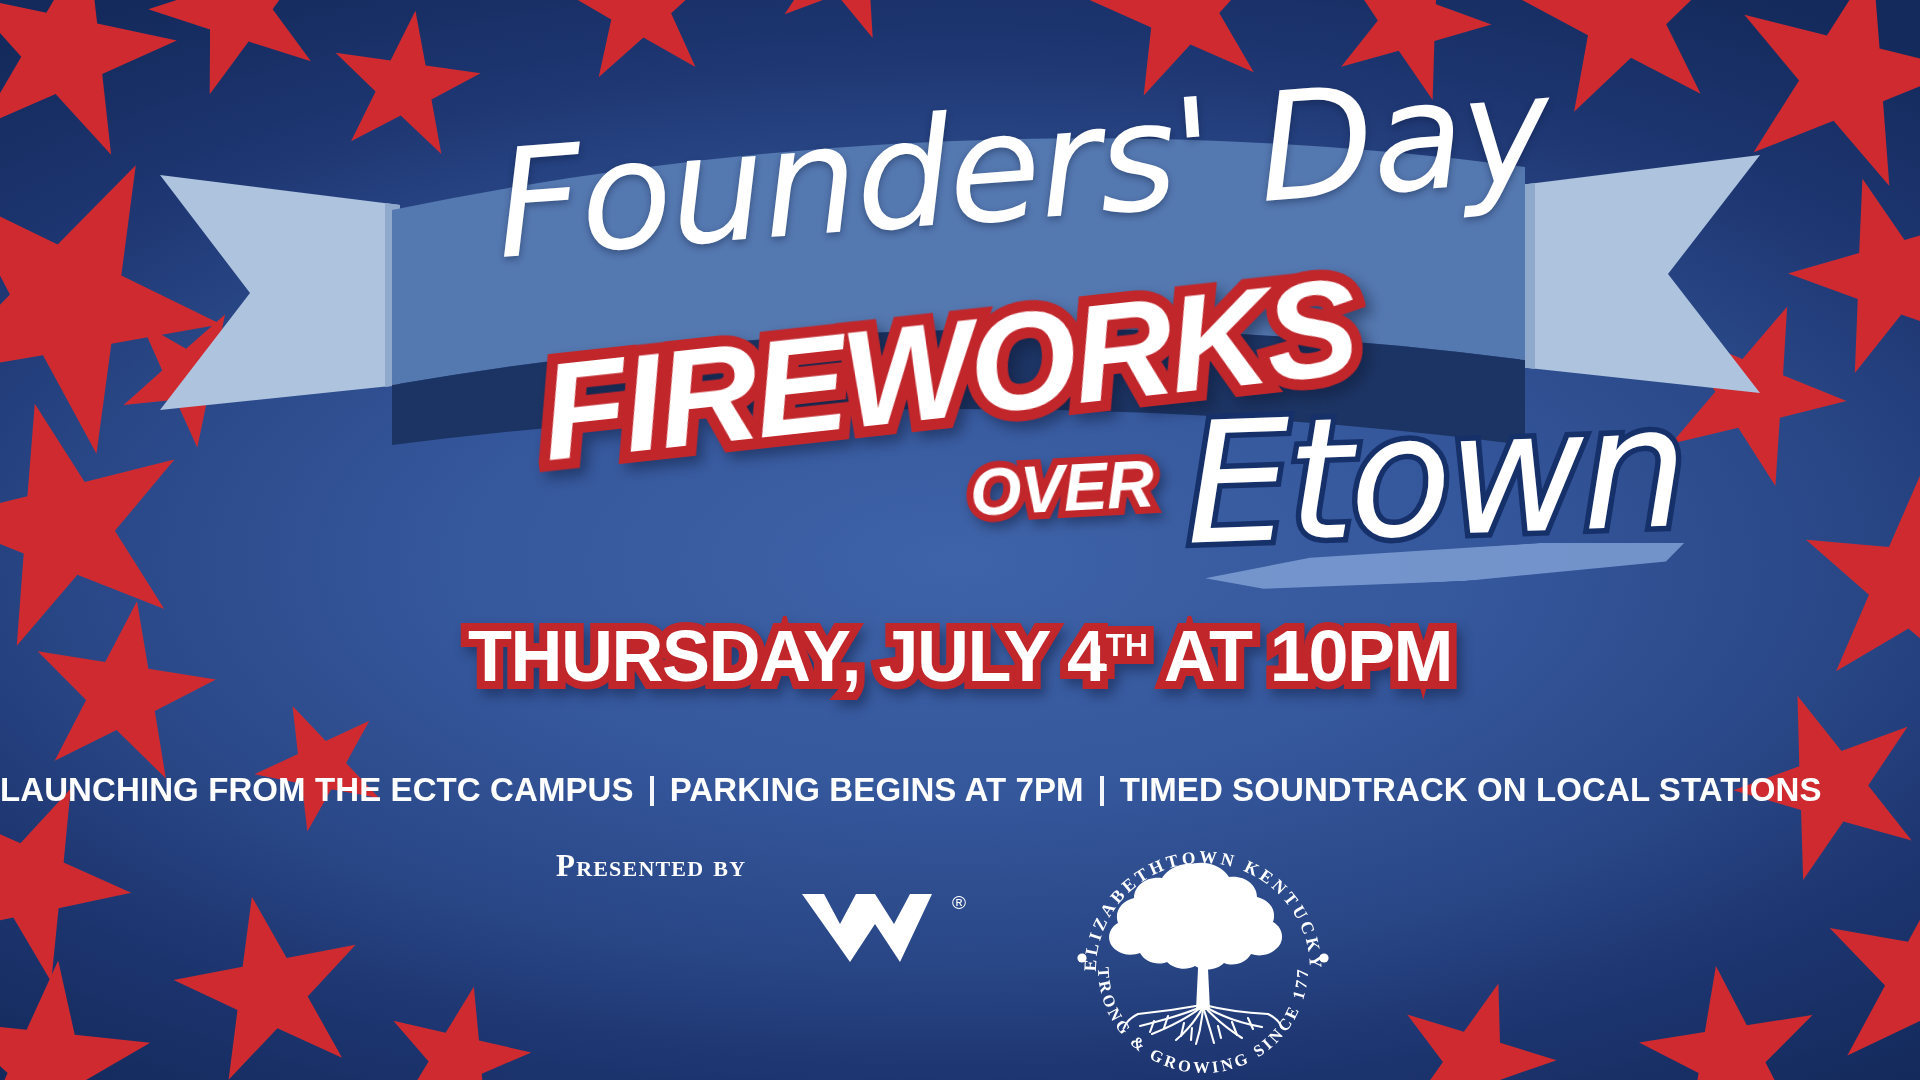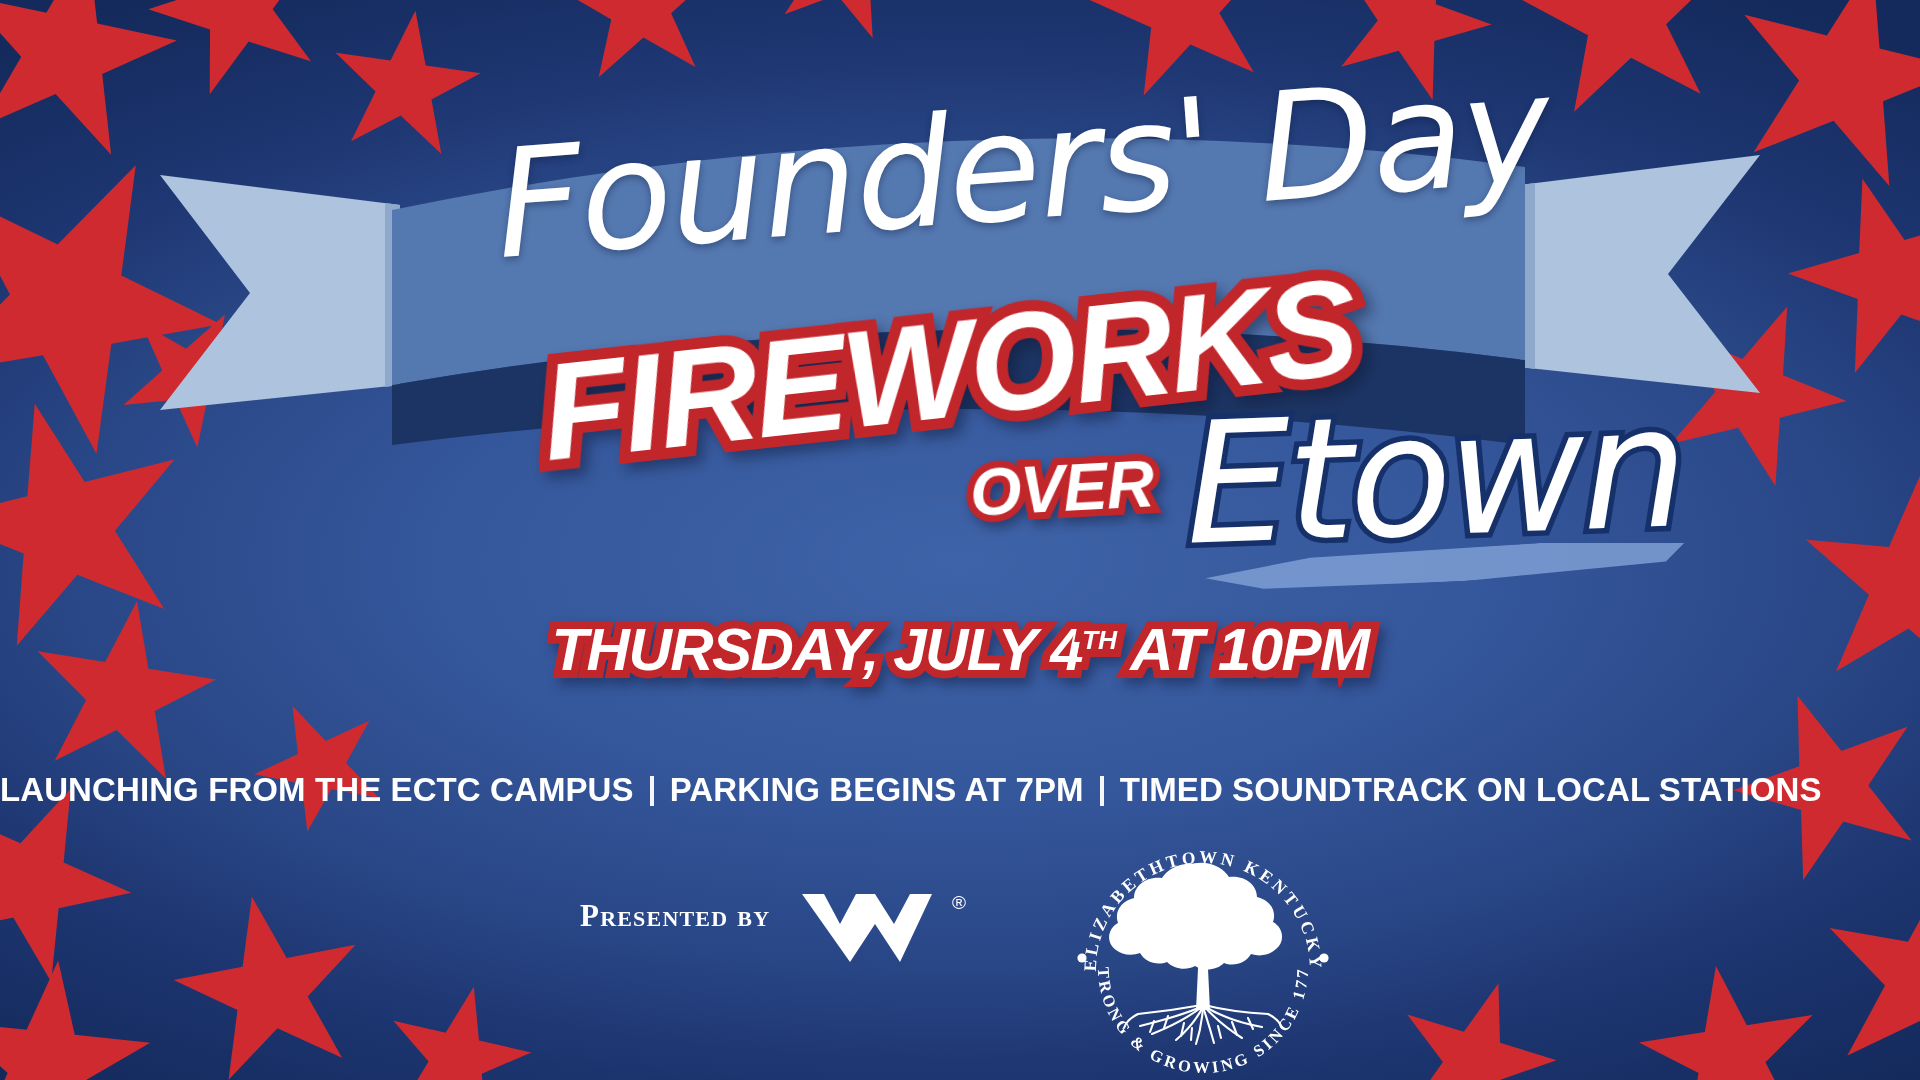--- a/index.html
+++ b/index.html
@@ -56,40 +56,40 @@
   }
   .etown-swoosh{
     position:absolute;left:1205px;top:548px;width:480px;height:34px;
     background:#7e9fd4;opacity:.85;
     clip-path:polygon(0% 52%, 22% 8%, 70% 0%, 100% 22%, 96% 74%, 54% 100%, 12% 92%);
     transform:rotate(-3deg);
   }
   .datebar{
     position:absolute;left:0;top:620px;width:1920px;text-align:center;
     font-family:"Liberation Sans",sans-serif;
-    font-size:60px;font-weight:bold;font-style:italic;letter-spacing:-1.5px;
+    font-size:72px;font-weight:bold;letter-spacing:-1.5px;
     color:#ffffff;-webkit-text-stroke:16px #c1262b;paint-order:stroke fill;
     white-space:nowrap;line-height:1;
     filter:drop-shadow(5px 7px 6px rgba(10,22,52,.42));
   }
   .datebar sup{font-size:.44em;vertical-align:super;letter-spacing:0;}
   .detailline{
     position:absolute;left:0;top:770px;width:1664px;text-align:center;
     font-family:"Liberation Sans",sans-serif;
     font-size:33px;font-weight:bold;letter-spacing:.1px;color:#ffffff;
     white-space:nowrap;line-height:1.2;
   }
   .detailline .sep{display:inline-block;width:4px;height:30px;background:#ffffff;
     vertical-align:-5px;margin:0 16px;opacity:.95;}
   
   .presented{
-    position:absolute;left:556px;top:898px;
+    position:absolute;left:556px;top:848px;
     font-family:"Liberation Serif",serif;font-weight:bold;
     font-size:31px;letter-spacing:1.2px;color:#ffffff;
-    font-variant:small-caps;white-space:nowrap;margin-left:24px;
+    font-variant:small-caps;white-space:nowrap;
   }
   .wesbanco{
     position:absolute;left:545px;top:955px;
     font-family:"Liberation Serif",serif;font-weight:bold;
     font-size:86px;letter-spacing:-1px;color:#ffffff;white-space:nowrap;line-height:1;
   }
   .wesmark{position:absolute;left:800px;top:890px;width:150px;height:80px;}
   .regmark{
     position:absolute;left:952px;top:892px;color:#ffffff;
     font-family:"Liberation Sans",sans-serif;font-size:19px;

